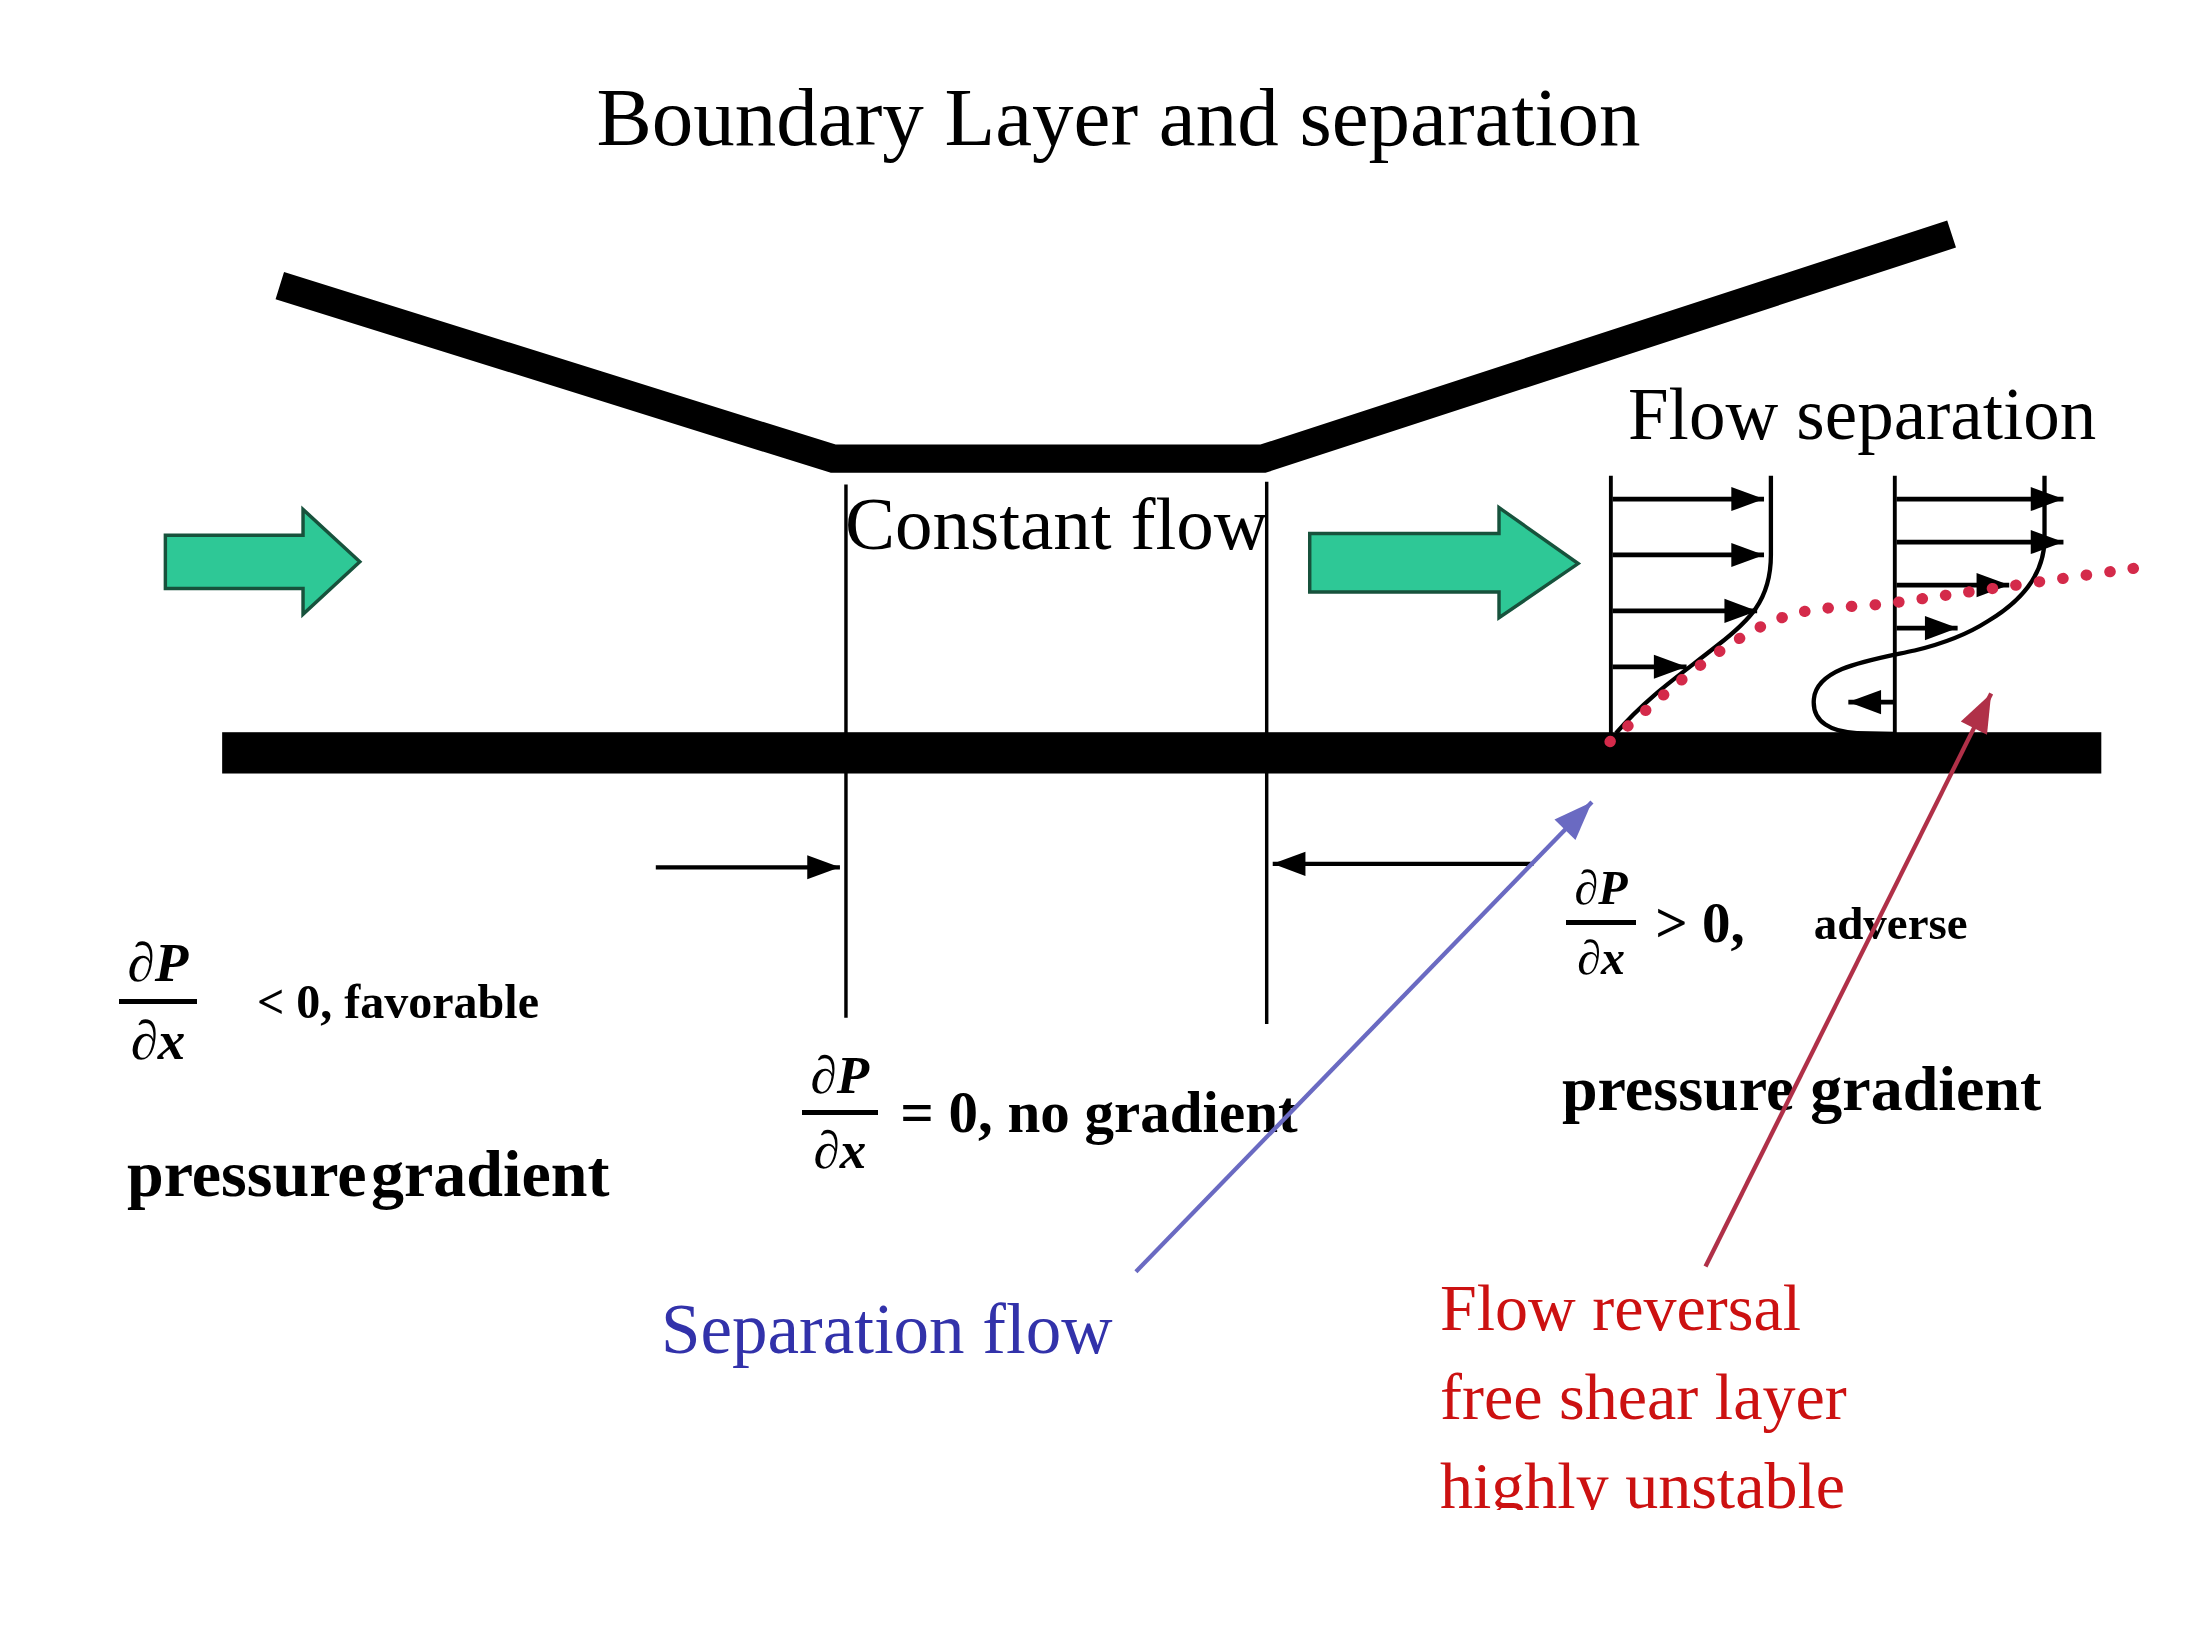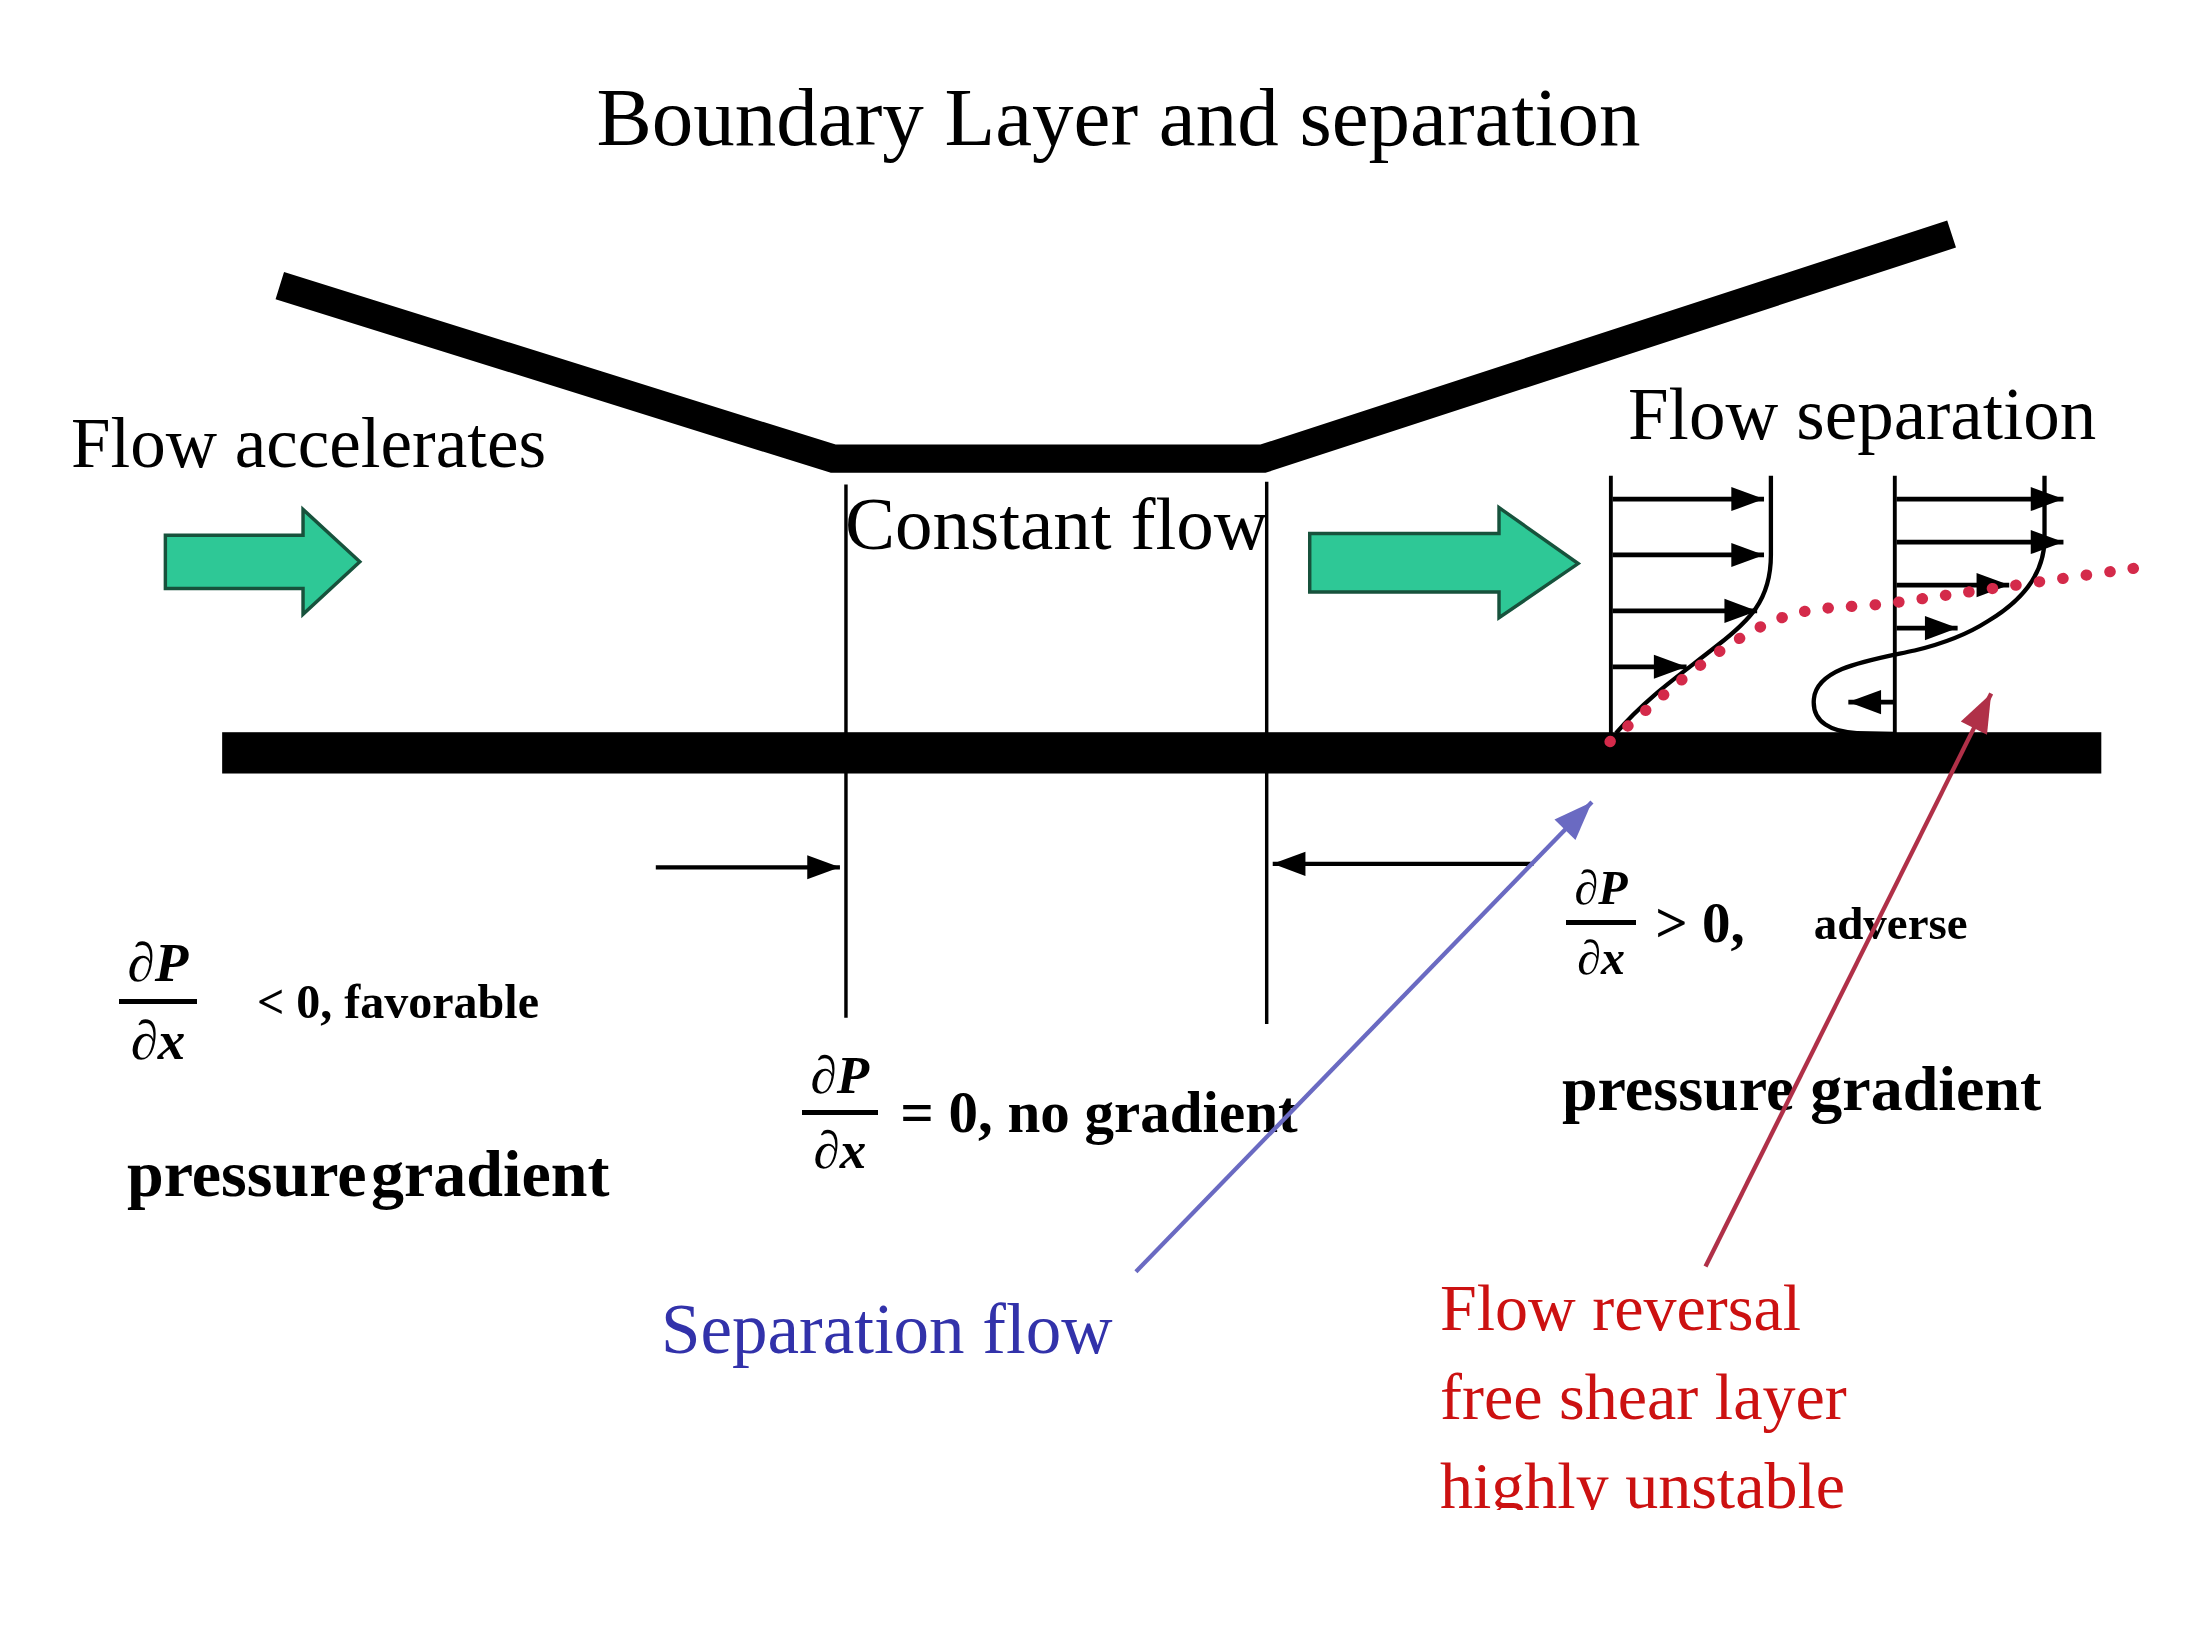--- a/index.html
+++ b/index.html
@@ -86,21 +86,20 @@
     </g>
 
     <path d="M1871,862 C1920,820 1990,752 2060,722 C2110,701 2150,708 2205,700
              C2280,689 2420,669 2505,657" fill="none" class="dotted-stroke" stroke-width="13" stroke-linecap="round" stroke-dasharray="0.5 27"></path>
   </svg>
 
   <div class="layer-text">
 
     <div id="title" class="lbl">Boundary Layer and separation</div>
 
-    <div id="flow-accelerates" class="lbl">Flow accelerates</div>
 
     <div id="constant-flow" class="lbl">Constant flow</div>
 
     <div id="flow-decelerates" class="lbl">Flow separation</div>
 
     <div id="separation-point" class="lbl">Separation flow</div>
 
     <div id="flow-reversal" class="lbl">
       <div>Flow reversal</div>
       <div>free shear layer</div>

